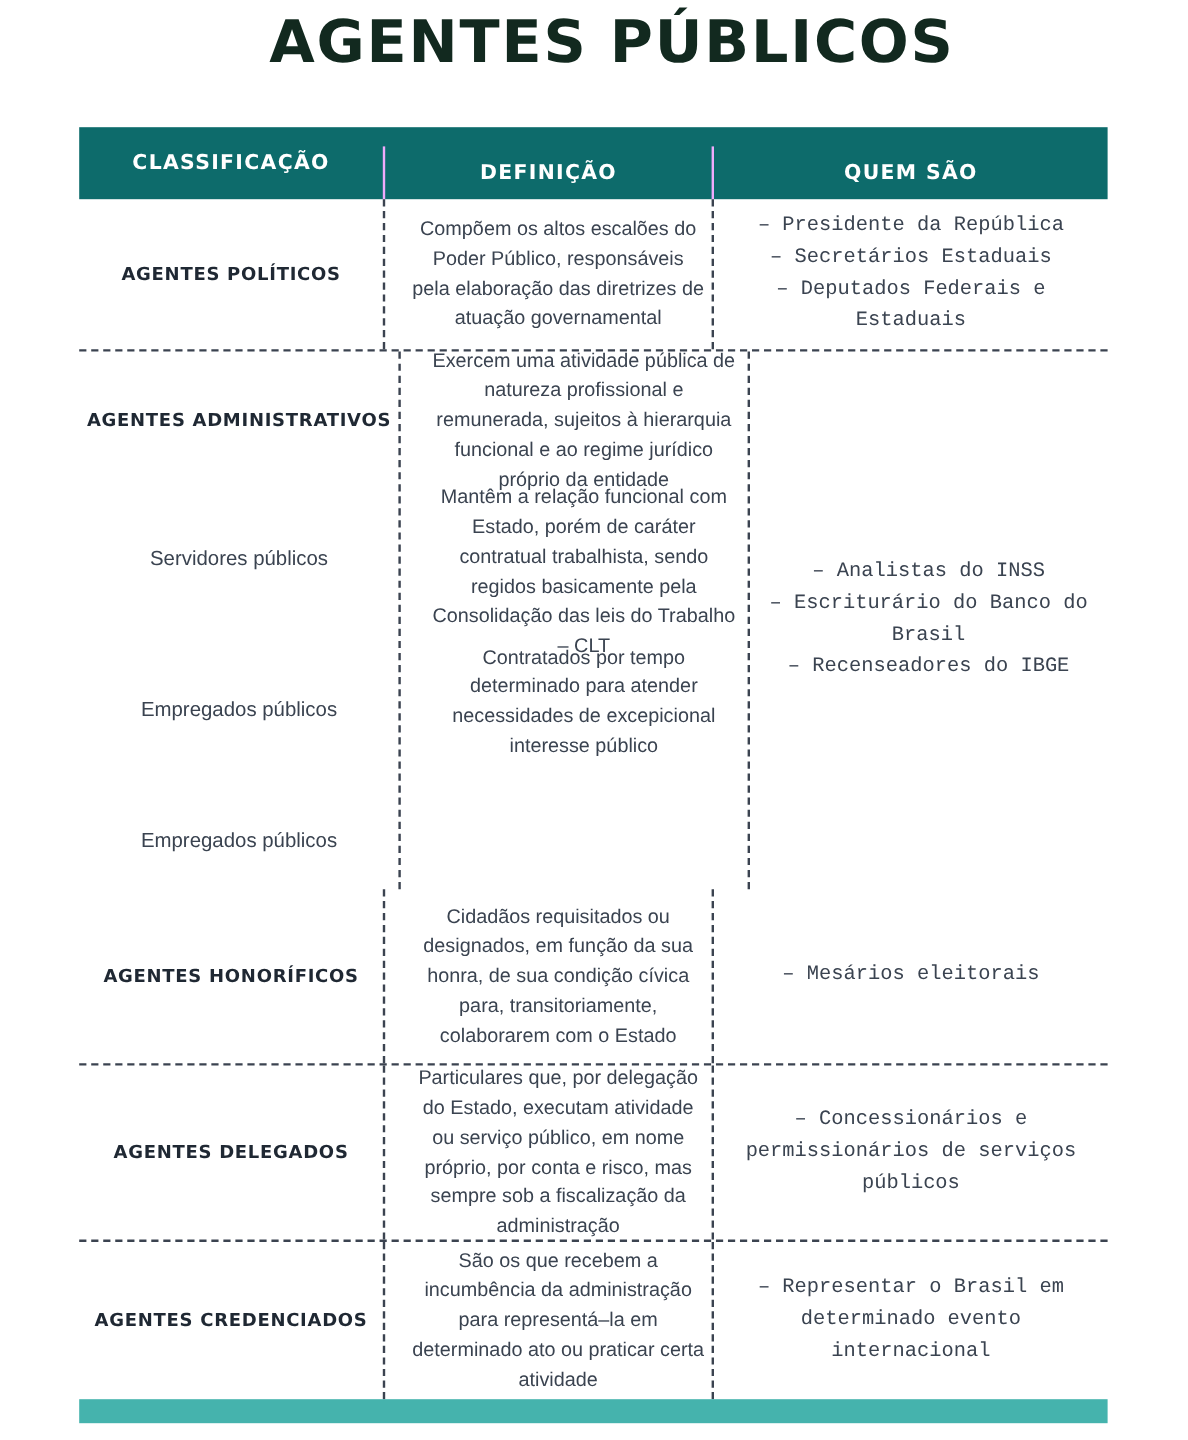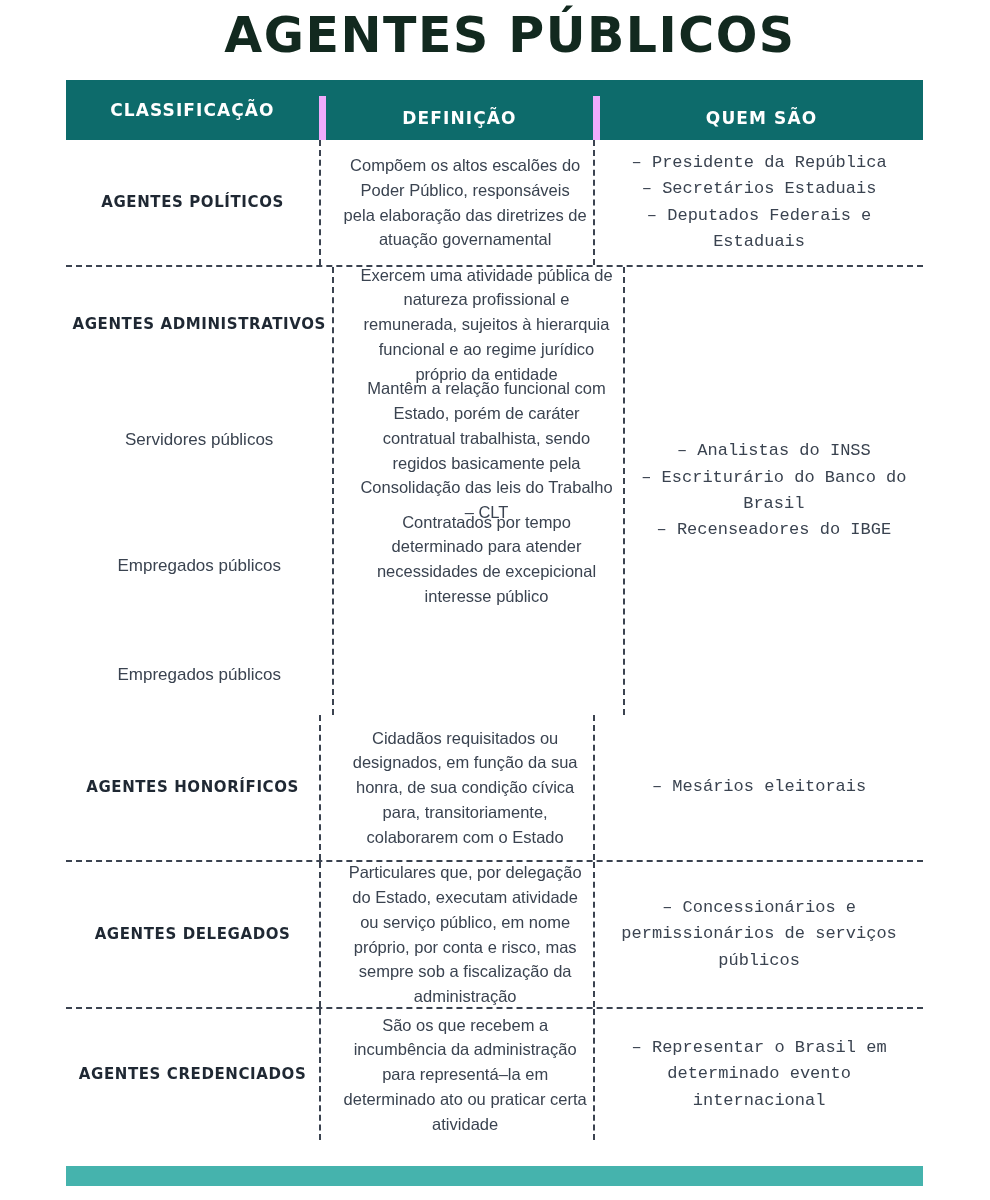--- a/index.html
+++ b/index.html
@@ -35,21 +35,21 @@
     letter-spacing: 1.5px;
     color: #12291f;
     line-height: 1.15;
     white-space: nowrap;
   }
 
   
   .table {
     position: absolute;
     left: 66px;
-    top: 80px;
+    top: 106px;
     width: 857px;
   }
 
   
   .thead {
     display: flex;
     background: #0d6b6b;
     height: 60px;
   }
   .th {
@@ -60,21 +60,21 @@
     font-family: "DejaVu Sans", sans-serif;
     font-size: 17px;
     font-weight: bold;
     letter-spacing: 1.1px;
     box-sizing: border-box;
   }
   .col1 { width: 267px; }
   .col2 { width: 289px; }
   .col3 { width: 348px; }
 
-  .th.col2, .th.col3 { border-left: 7px solid #f0abfc; margin-top: 16px; }
+  .th.col2, .th.col3 { border-left: 2px solid #f0abfc; margin-top: 16px; }
 
   
   .tbody {
     position: relative;
   }
 
   .band {
     display: flex;
     position: relative;
     box-sizing: border-box;

